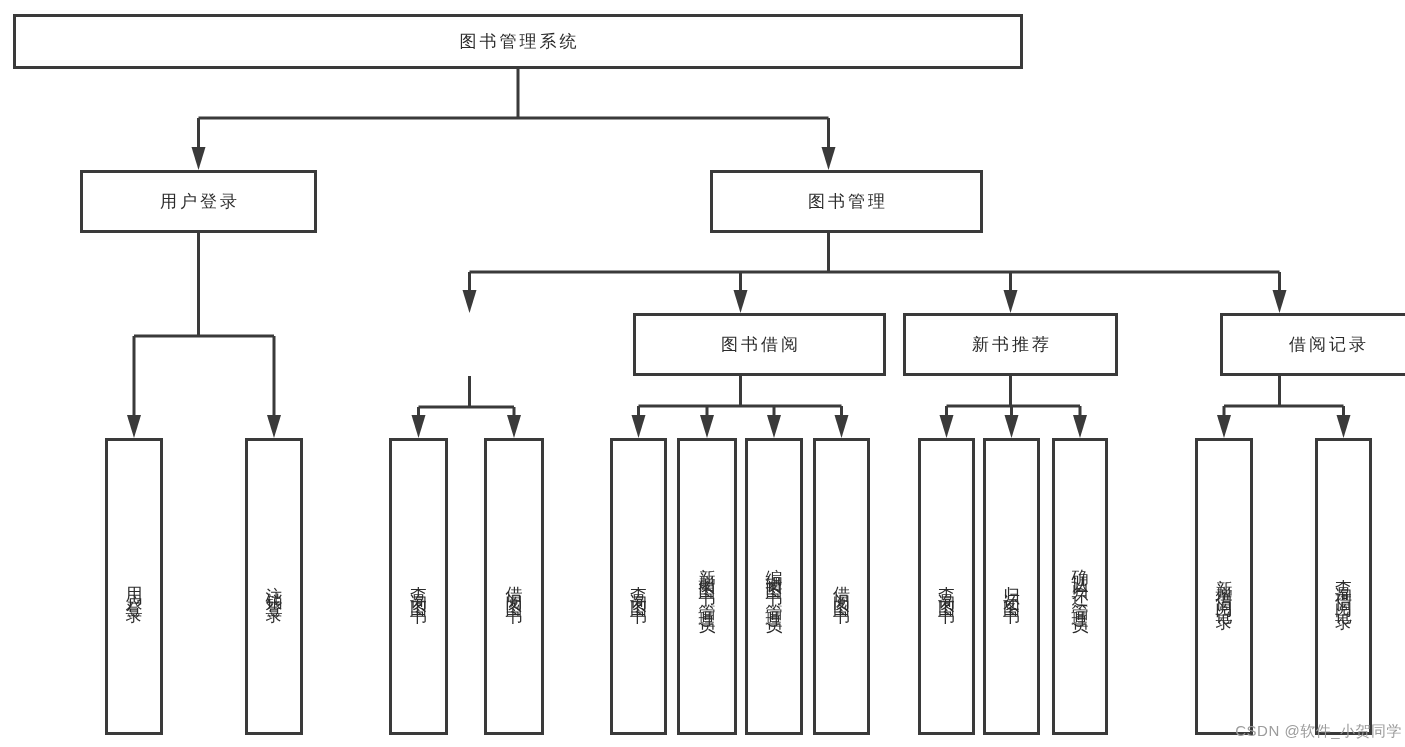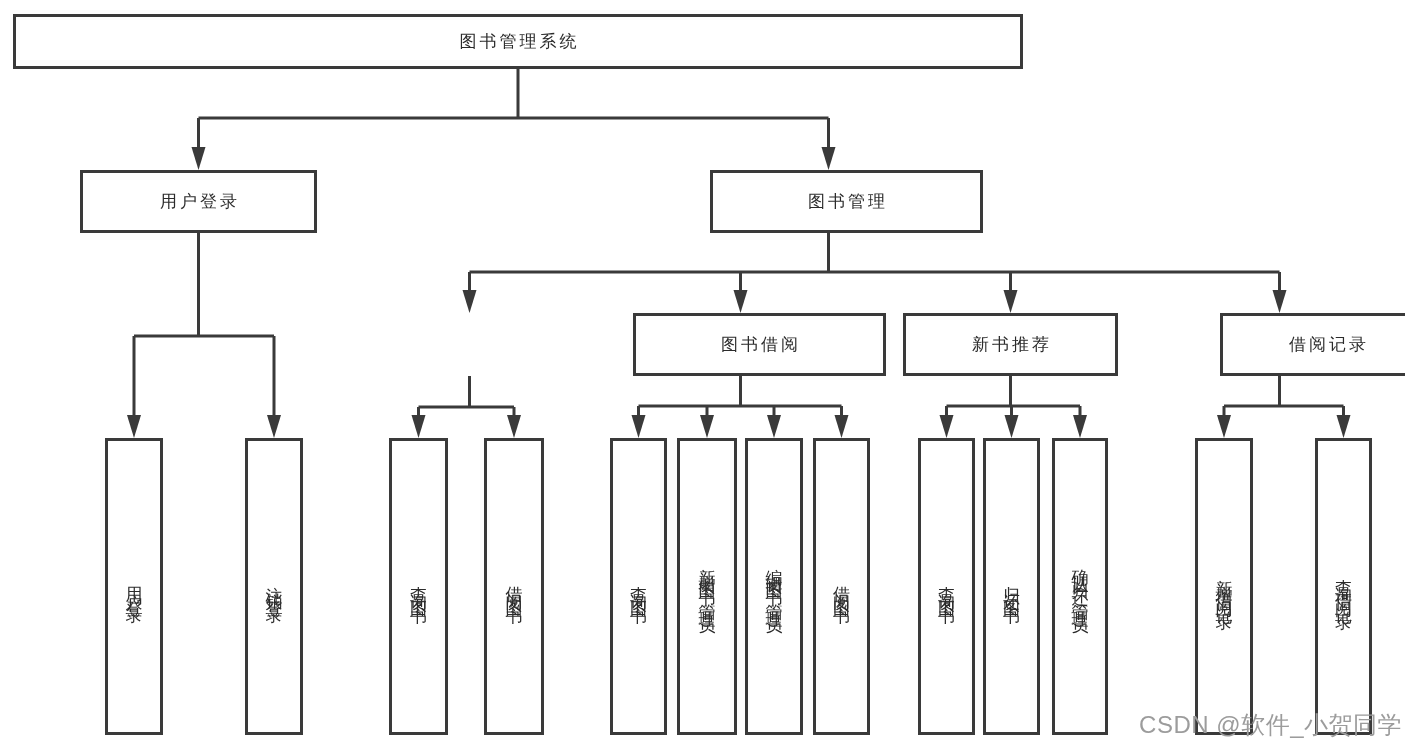--- a/index.html
+++ b/index.html
@@ -38,21 +38,21 @@
   .v .label{
     writing-mode:vertical-rl;
     text-orientation:mixed;
     letter-spacing:7px;
     text-indent:0;
     line-height:1;
   }
   .watermark{
     position:absolute;
     right:3px;bottom:6px;
-    font-size:24px;
+    font-size:15px;
     color:var(--wm);
     letter-spacing:0.5px;
     z-index:3;
     white-space:nowrap;
   }
 </style>
 </head>
 <body>
 
 <div class="canvas">

